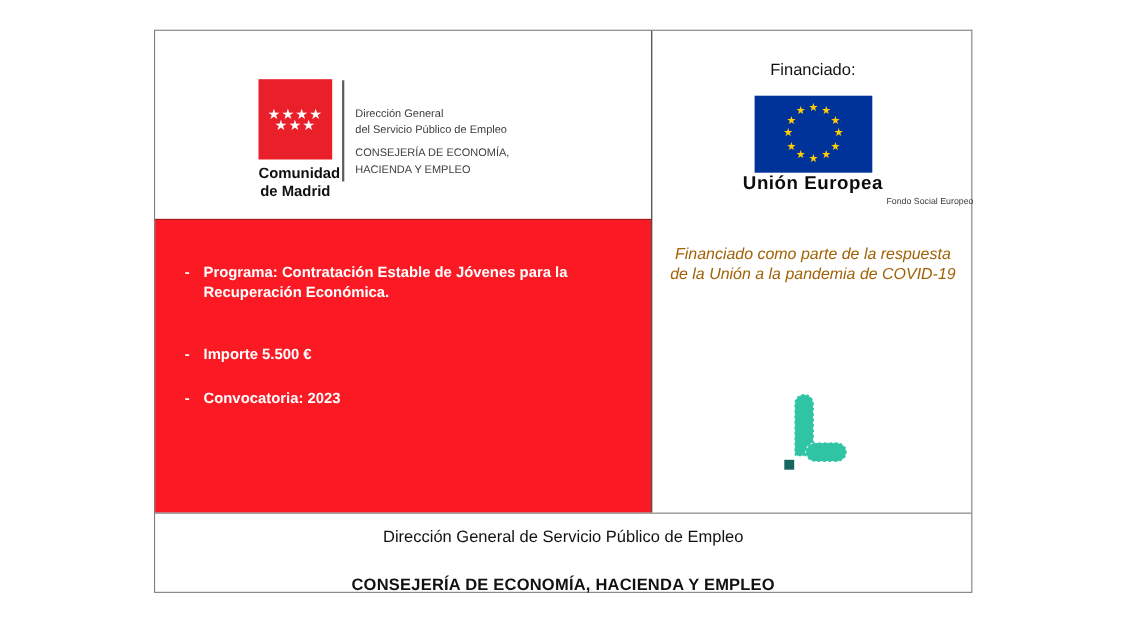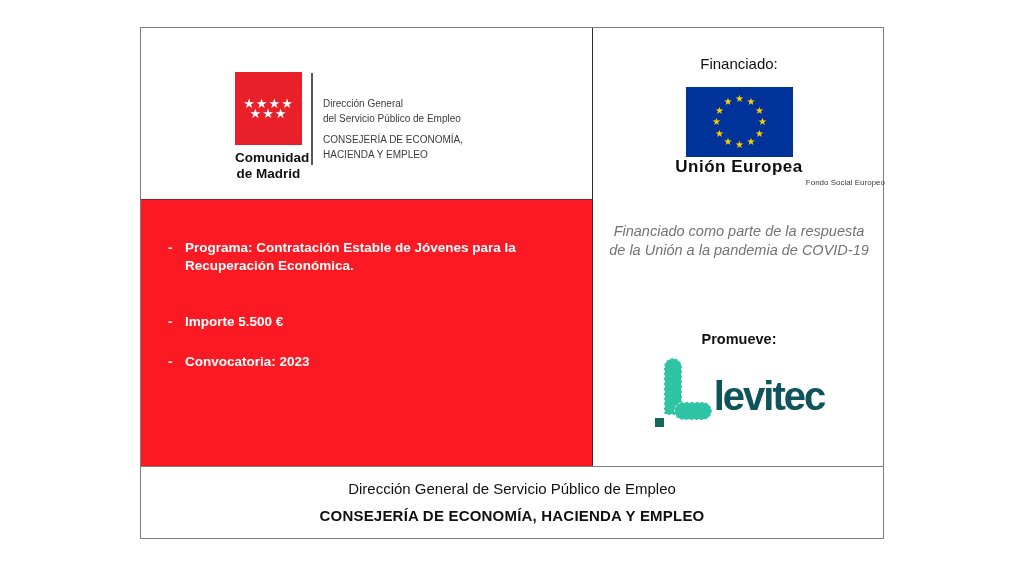--- a/index.html
+++ b/index.html
@@ -53,21 +53,21 @@
              transform:translate(-50%,-50%); line-height:10px; }
 
   .eu-title { position:absolute; left:0; top:129px; width:100%; font-weight:bold;
               font-size:17px; color:#0d0d0d; letter-spacing:0.5px; }
   .eu-sub   { position:absolute; left:0; top:150px; width:100%; font-size:8px;
               color:#3a3a3a;text-align:right; }
   .eu-tag   { position:absolute; left:0; top:161px; width:100%; font-size:8px;
               font-style:italic; color:#3a3a3a; }
 
   .covid-note { position:absolute; left:0; top:194px; width:100%; font-size:14.5px;
-                font-style:italic; color:#737373; line-height:19px; }
+                font-style:italic; color:#a16207; line-height:19px; }
 
   .promueve { position:absolute; left:0; top:303px; width:100%; font-weight:bold;
               font-size:14.5px; color:#111111; }
 
   .levitec { position:absolute; left:0; top:322px; width:100%; height:80px;
              display:flex; justify-content:center; align-items:flex-end; gap:6px; }
   .lv-icon { position:relative; width:54px; height:76px; flex:none; }
   .lv-vbar { position:absolute; left:10px; top:4px; width:18px; height:57px;
              background:var(--levitec_mint); border-radius:9px 9px 3px 3px;
              border:1px dashed rgba(255,255,255,0.85); }
@@ -77,21 +77,21 @@
   .lv-dot  { position:absolute; left:1px; top:64px; width:9px; height:9px;
              background:#17665e; }
   .lv-word { font-weight:bold; font-size:40px; letter-spacing:-2px;
              color:var(--levitec_teal); line-height:36px; margin-bottom:16px; }
 
   
   .footer { position:absolute; left:0; top:438px; width:100%; height:73px;
             border-top:1px solid #7d7d7d; text-align:center; padding-top:11px; }
   .f-line1 { font-size:15px; color:#111111; line-height:22px; }
   .f-line2 { font-size:15px; font-weight:bold; color:#111111; line-height:22px;
-             margin-top:5px; letter-spacing:0.2px; }
+             margin-top:21px; letter-spacing:0.2px; }
 </style>
 </head>
 <body>
 
 <div class="poster">
 
   <div class="left-col">
 
     <div class="madrid-logo">
       <div class="madrid-square">
@@ -160,29 +160,27 @@
       </div>
 
     <div class="eu-title">Unión Europea</div>
     <div class="eu-sub">Fondo Social Europeo</div>
 
     <div class="covid-note">
       <div>Financiado como parte de la respuesta</div>
       <div>de la Unión a la pandemia de COVID-19</div>
     </div>
 
-    <div class="promueve">Promueve:</div>
 
     <div class="levitec">
       <div class="lv-icon">
         <div class="lv-vbar"></div>
         <div class="lv-hbar"></div>
         <div class="lv-dot"></div>
       </div>
-      <div class="lv-word">levitec</div>
     </div>
   </div>
 
   <div class="footer">
     <div class="f-line1">Dirección General de Servicio Público de Empleo</div>
     <div class="f-line2">CONSEJERÍA DE ECONOMÍA, HACIENDA Y EMPLEO</div>
   </div>
 
 </div>
 

